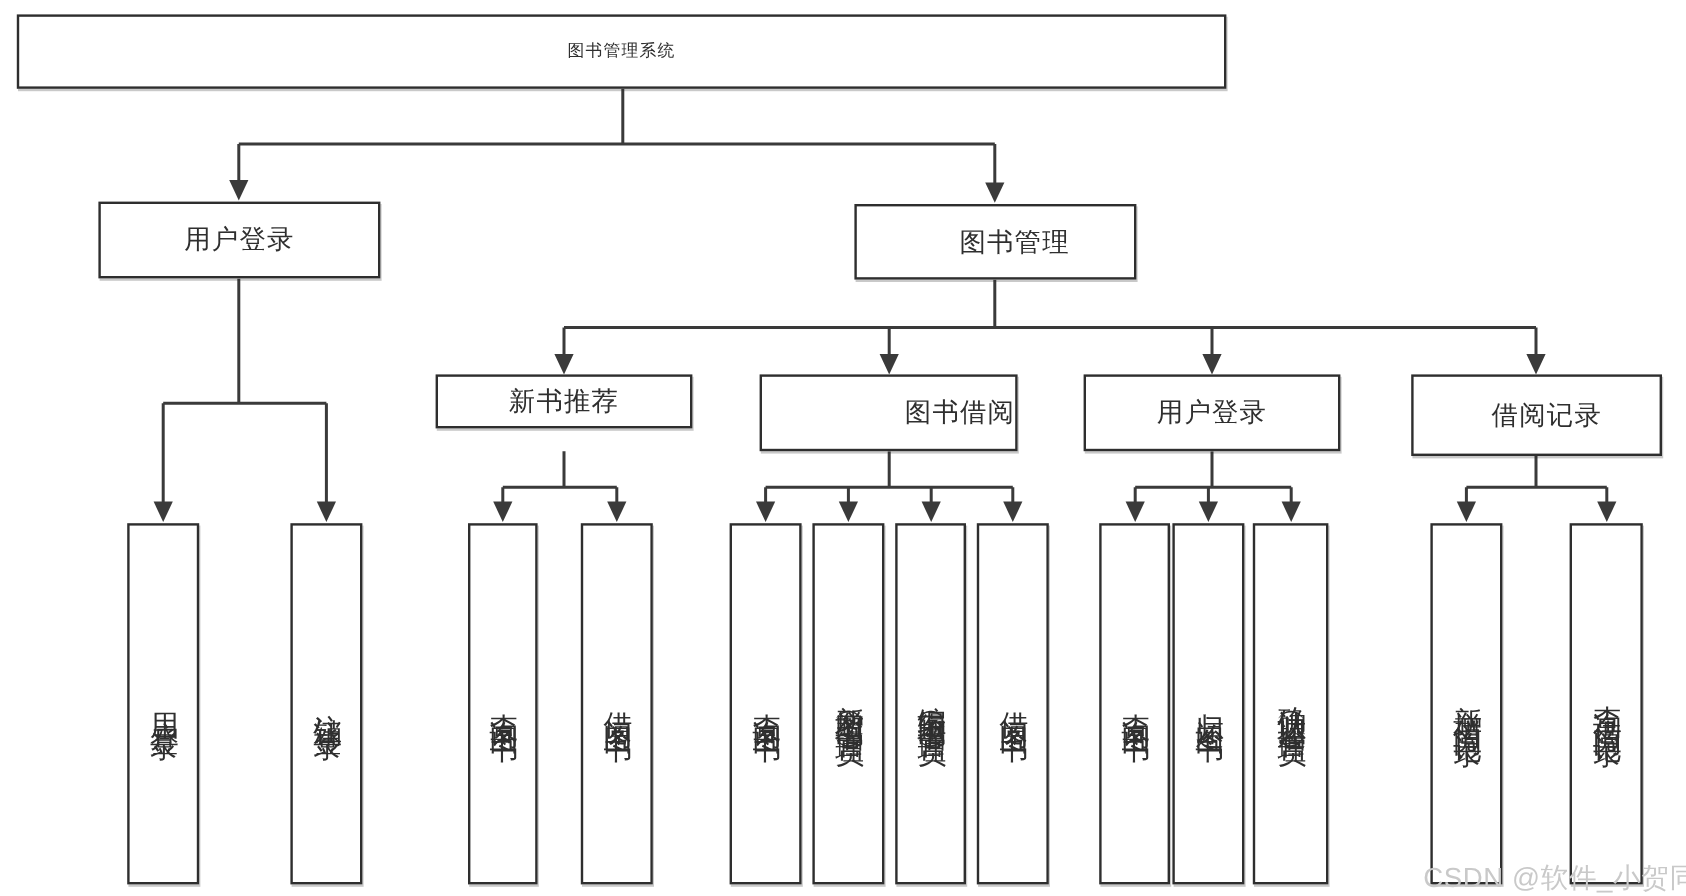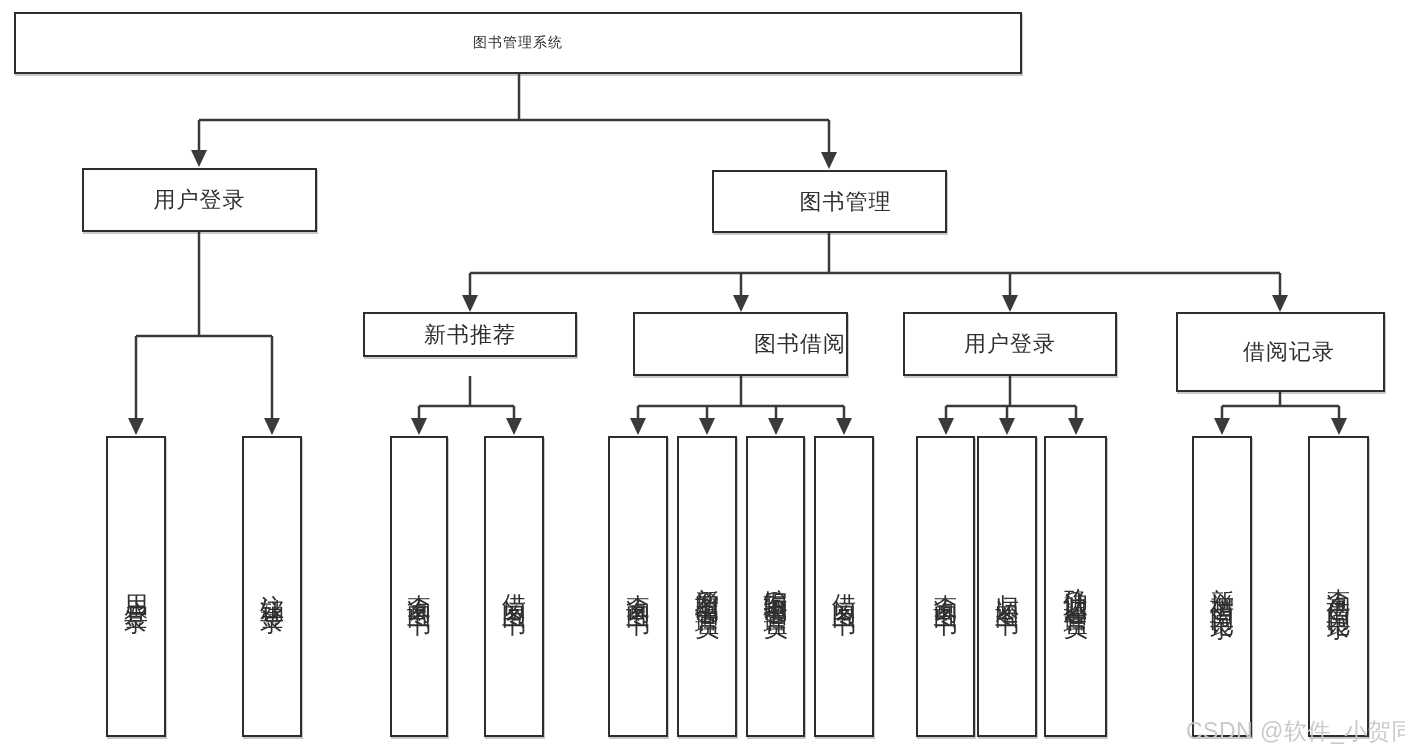--- a/index.html
+++ b/index.html
@@ -113,21 +113,21 @@
 
   <div class="box" style="left:363px; top:312px; width:214px; height:45px;">
     <span>新书推荐</span>
   </div>
   <div class="box" style="left:633px; top:312px; width:215px; height:64px;justify-content:flex-end;">
     <span>图书借阅</span>
   </div>
   <div class="box" style="left:903px; top:312px; width:214px; height:64px;">
     <span>用户登录</span>
   </div>
-  <div class="box" style="left:1176px; top:312px; width:209px; height:80px;padding-left:17px;">
+  <div class="box" style="left:1176px; top:312px; width:209px; height:68px;padding-left:17px;">
     <span>借阅记录</span>
   </div>
 
   <div class="vbox" style="left:106px; width:60px;">
     <span>用户登录</span>
   </div>
   <div class="vbox" style="left:242px; width:60px;">
     <span>注销登录</span>
   </div>
 

